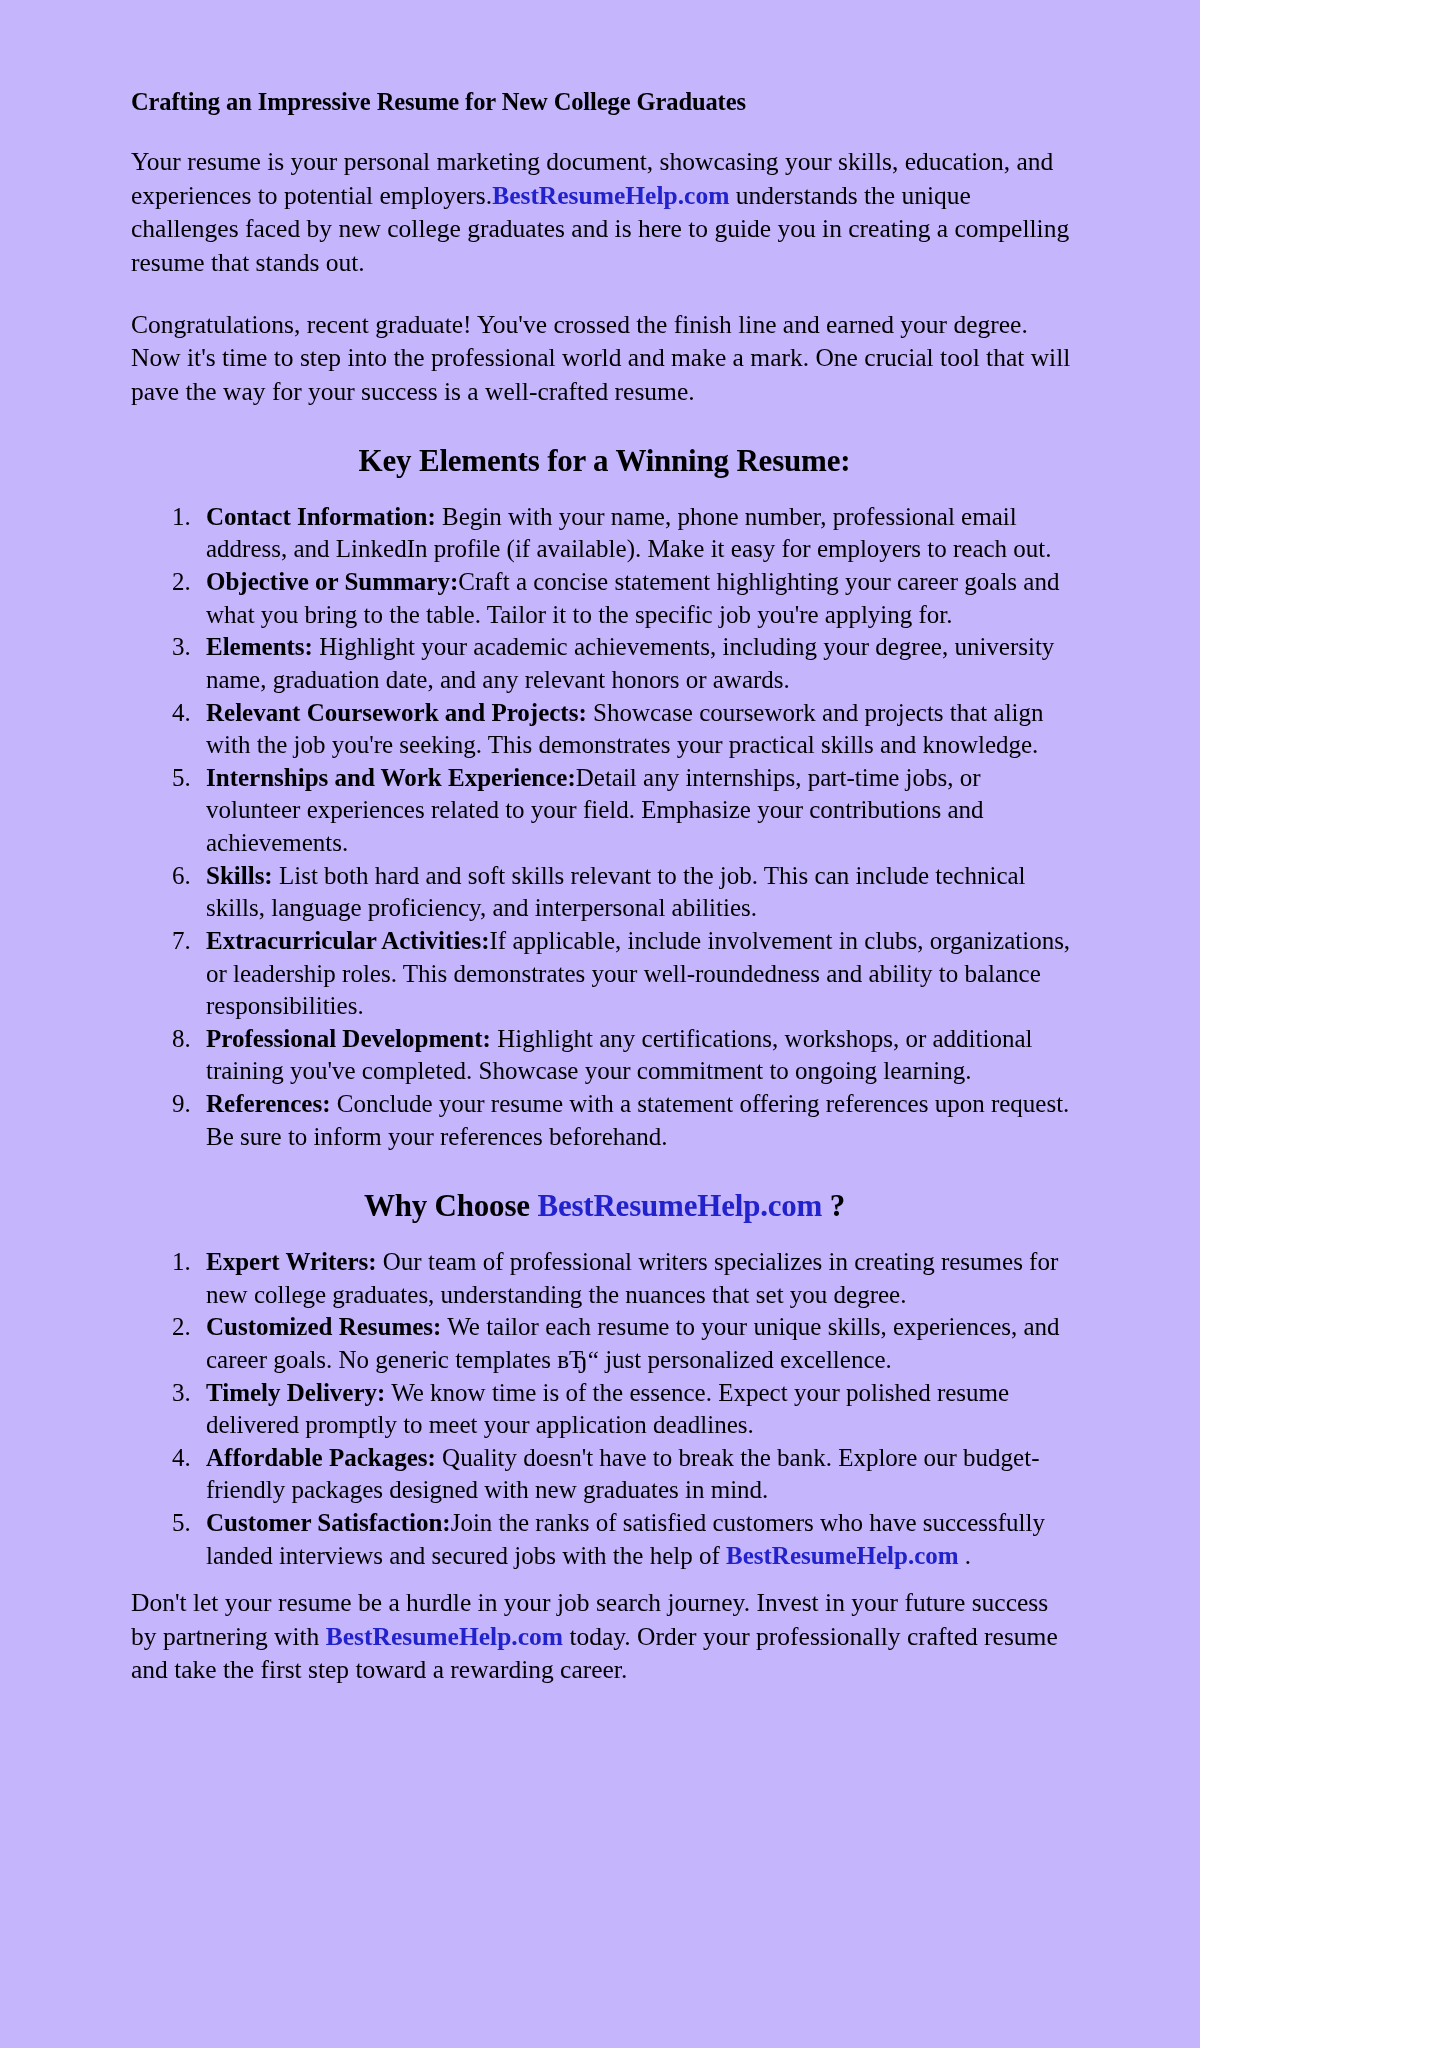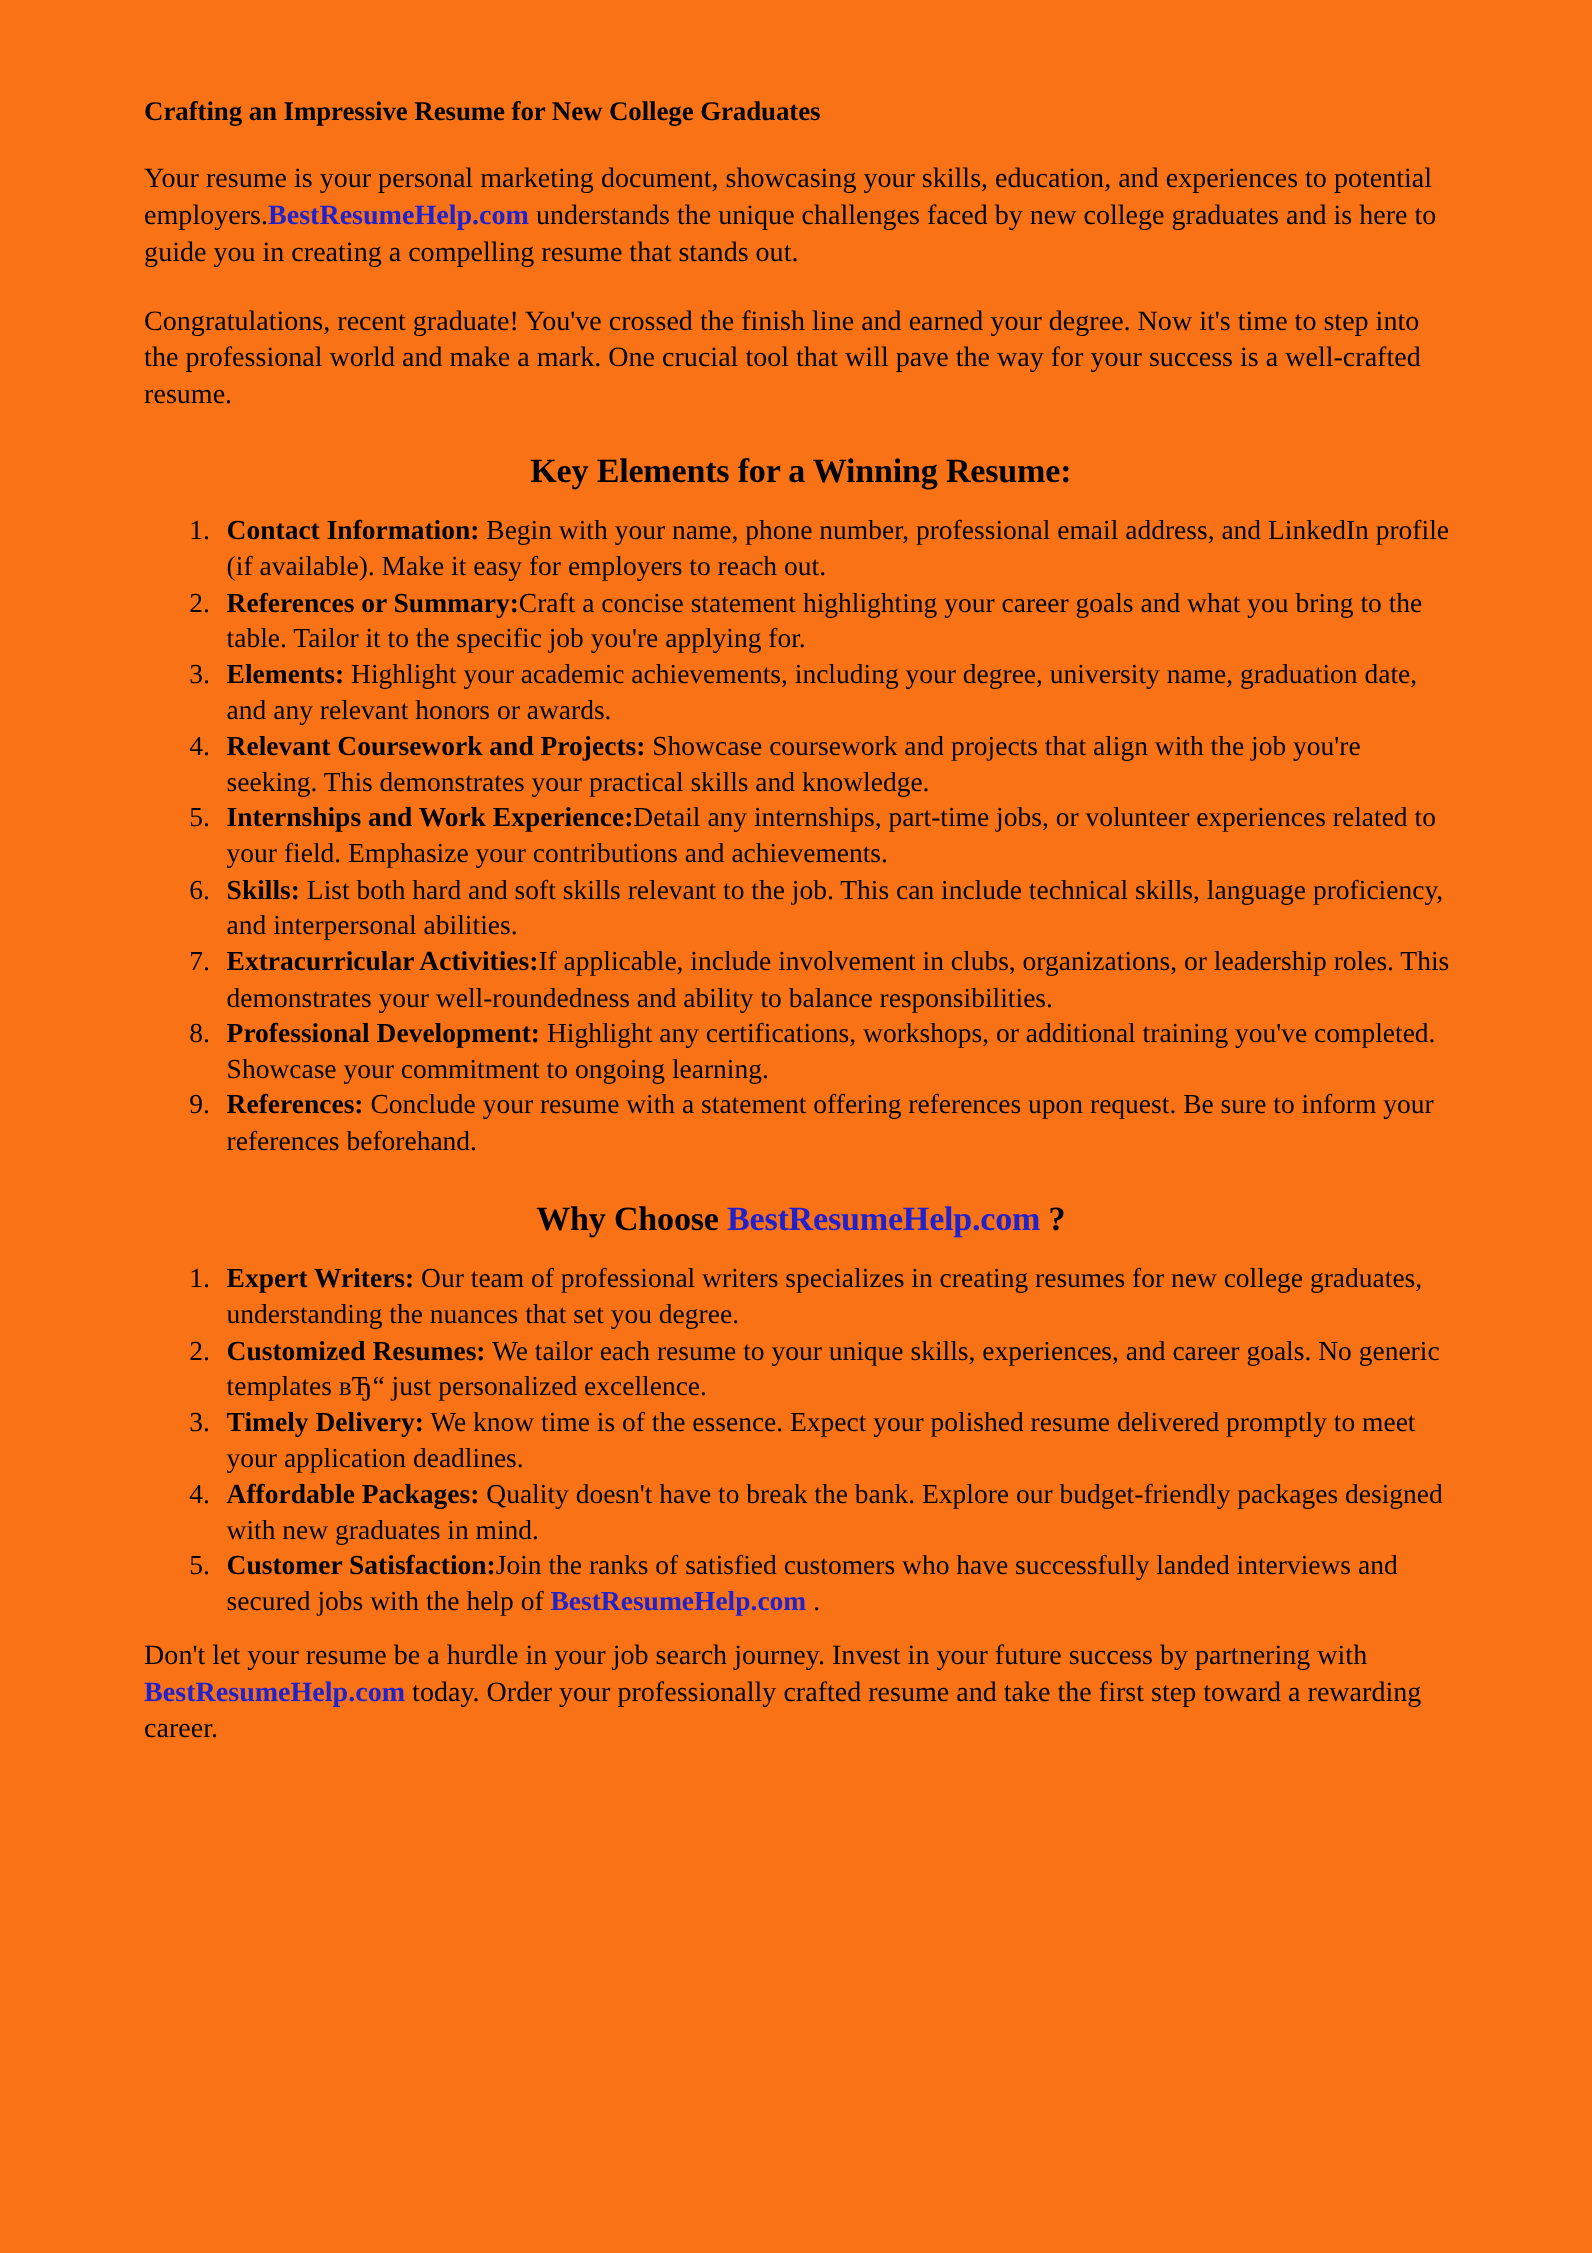--- a/index.html
+++ b/index.html
@@ -8,23 +8,23 @@
     background: #ffffff;
   }
   body {
     width: 1447px;
     height: 2048px;
     font-family: "Liberation Serif", "DejaVu Serif", serif;
     color: #000000;
     -webkit-font-smoothing: antialiased;
   }
   .page {
-    width: 1447px;
+    width: 1200px;
     min-height: 2048px;
-    background: #f97316;
+    background: #c4b5fd;
     box-sizing: border-box;
     padding: 86px 122px 0 131px;
     position: relative;
   }
   .doc-title {
     font-size: 24.5px;
     font-weight: bold;
     line-height: 1.28;
     margin: 0 0 28px 0;
     letter-spacing: -0.1px;
@@ -82,21 +82,21 @@
   <h1 class="doc-title">Crafting an Impressive Resume for New College Graduates</h1>
 
   <p class="body-para"><span>Your resume is your personal marketing document, showcasing your skills, education, and experiences to potential employers.</span><a class="link">BestResumeHelp.com</a><span> understands the unique challenges faced by new college graduates and is here to guide you in creating a compelling resume that stands out.</span></p>
 
   <p class="body-para">Congratulations, recent graduate! You've crossed the finish line and earned your degree. Now it's time to step into the professional world and make a mark. One crucial tool that will pave the way for your success is a well-crafted resume.</p>
 
   <h2 class="section-heading">Key Elements for a Winning Resume:</h2>
 
   <ol class="doc-list">
     <li><span class="lead">Contact Information:</span><span> Begin with your name, phone number, professional email address, and LinkedIn profile (if available). Make it easy for employers to reach out.</span></li>
-    <li><span class="lead">References or Summary:</span><span>Craft a concise statement highlighting your career goals and what you bring to the table. Tailor it to the specific job you're applying for.</span></li>
+    <li><span class="lead">Objective or Summary:</span><span>Craft a concise statement highlighting your career goals and what you bring to the table. Tailor it to the specific job you're applying for.</span></li>
     <li><span class="lead">Elements:</span><span> Highlight your academic achievements, including your degree, university name, graduation date, and any relevant honors or awards.</span></li>
     <li><span class="lead">Relevant Coursework and Projects:</span><span> Showcase coursework and projects that align with the job you're seeking. This demonstrates your practical skills and knowledge.</span></li>
     <li><span class="lead">Internships and Work Experience:</span><span>Detail any internships, part-time jobs, or volunteer experiences related to your field. Emphasize your contributions and achievements.</span></li>
     <li><span class="lead">Skills:</span><span> List both hard and soft skills relevant to the job. This can include technical skills, language proficiency, and interpersonal abilities.</span></li>
     <li><span class="lead">Extracurricular Activities:</span><span>If applicable, include involvement in clubs, organizations, or leadership roles. This demonstrates your well-roundedness and ability to balance responsibilities.</span></li>
     <li><span class="lead">Professional Development:</span><span> Highlight any certifications, workshops, or additional training you've completed. Showcase your commitment to ongoing learning.</span></li>
     <li><span class="lead">References:</span><span> Conclude your resume with a statement offering references upon request. Be sure to inform your references beforehand.</span></li>
   </ol>
 
   <h2 class="section-heading"><span>Why Choose </span><a class="link">BestResumeHelp.com</a><span> ?</span></h2>

